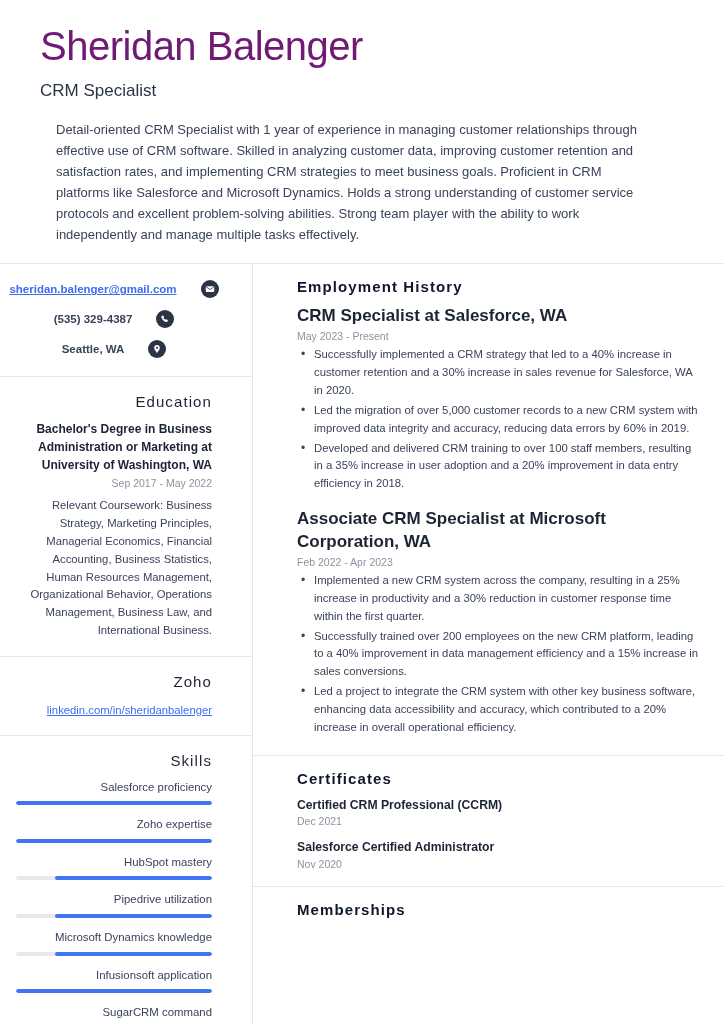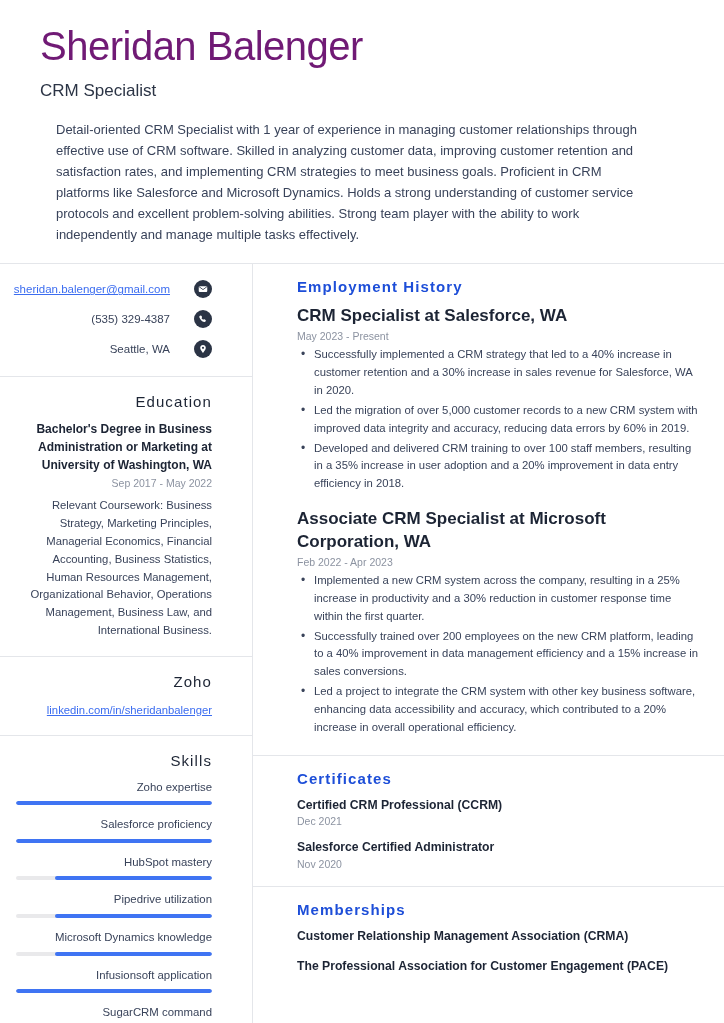--- a/index.html
+++ b/index.html
@@ -89,23 +89,24 @@
     border-bottom: 1px solid #e4e6ea;
   }
   .block-r.last {
     border-bottom: none;
   }
 
   
   .contact-row {
     display: flex;
     align-items: center;
-    justify-content: flex-end;
+    justify-content: center;
     gap: 24px;
     margin-bottom: 12px;
+    font-weight: bold;
   }
   .contact-row:last-child { margin-bottom: 2px; }
   .contact-text {
     font-size: 11.5px;
     color: #39435a;
   }
   .contact-text.link {
     color: #3c6df0;
     text-decoration: underline;
   }
@@ -126,21 +127,21 @@
     font-size: 15px;
     font-weight: normal;
     letter-spacing: 1.1px;
     color: #1c2434;
     margin: 0 0 10px 0;
   }
   .sec-head-r {
     font-size: 15px;
     font-weight: bold;
     letter-spacing: 1.1px;
-    color: #1d4ed8;
+    color: #0f172a;
     margin: 0 0 10px 0;
   }
 
   
   .edu-degree {
     font-size: 12px;
     font-weight: bold;
     color: #1c2434;
     line-height: 1.5;
     margin: 0;
@@ -310,27 +311,27 @@
         <div class="sec-head">Zoho</div>
         <div>
           <a class="link-item">linkedin.com/in/sheridanbalenger</a>
         </div>
       </div>
 
       <div class="block last">
         <div class="sec-head">Skills</div>
         <div id="skills-list">
             <div class="skill">
+              <div class="skill-name">Salesforce proficiency</div>
+              <div class="skill-track" style="background: rgb(233, 233, 235);">
+                <div class="skill-fill" style="width: 100%; background: rgb(63, 116, 243);"></div>
+              </div>
+            </div>
+            <div class="skill">
               <div class="skill-name">Zoho expertise</div>
-              <div class="skill-track" style="background: rgb(233, 233, 235);">
-                <div class="skill-fill" style="width: 100%; background: rgb(63, 116, 243);"></div>
-              </div>
-            </div>
-            <div class="skill">
-              <div class="skill-name">Salesforce proficiency</div>
               <div class="skill-track" style="background: rgb(233, 233, 235);">
                 <div class="skill-fill" style="width: 100%; background: rgb(63, 116, 243);"></div>
               </div>
             </div>
             <div class="skill">
               <div class="skill-name">HubSpot mastery</div>
               <div class="skill-track" style="background: rgb(233, 233, 235);">
                 <div class="skill-fill" style="width: 80%; background: rgb(63, 116, 243);"></div>
               </div>
             </div>
@@ -398,21 +399,17 @@
             </div>
             <div class="cert">
               <div class="cert-title">Salesforce Certified Administrator</div>
               <div class="cert-date">Nov 2020</div>
             </div>
           </div>
       </div>
 
       <div class="block-r last">
         <div class="sec-head-r">Memberships</div>
-        <div id="memb-list">
-            <div class="memb">Customer Relationship Management Association (CRMA)</div>
-            <div class="memb">The Professional Association for Customer Engagement (PACE)</div>
-          </div>
       </div>
 
     </div>
   </div>
 </div>
 
 </body></html>

